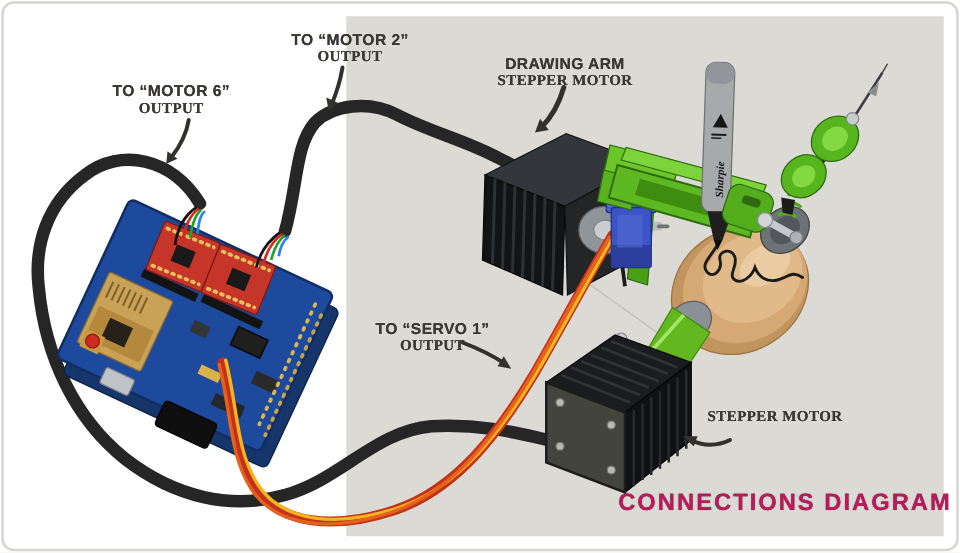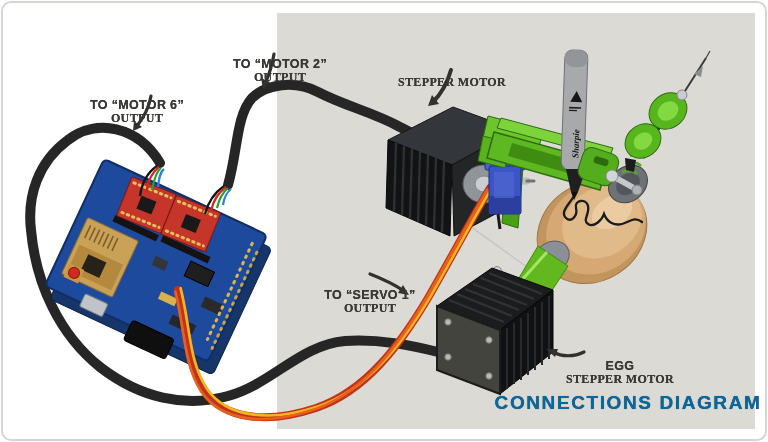--- a/index.html
+++ b/index.html
@@ -3,23 +3,23 @@
 <meta charset="utf-8">
 <style>
   html,body{margin:0;padding:0;background:#ffffff;}
   .stage{position:relative;width:768px;height:442px;background:#ffffff;overflow:hidden;
          font-family:"Liberation Sans",sans-serif;}
   .frame{position:absolute;inset:1px;border:2px solid #d6d5d2;border-radius:10px;z-index:6;pointer-events:none;}
   .panel{position:absolute;left:277px;top:13px;width:478px;height:416px;background:#dcdad5;z-index:1;}
   .canvas{position:absolute;left:0;top:0;z-index:3;}
   .lbl{position:absolute;z-index:5;color:#3a3835;font-weight:800;text-align:center;
        font-size:12.5px;line-height:1.15;letter-spacing:.35px;white-space:nowrap;
-       transform:translateX(-50%);text-shadow:0 0 .5px #3a3835;margin-top:32px;}
+       transform:translateX(-50%);text-shadow:0 0 .5px #3a3835;}
   .lbl .l2{font-size:12px;font-family:Liberation Serif, serif;}
-  .title{position:absolute;z-index:5;color:#0369a1;font-weight:800;font-size:19px;
+  .title{position:absolute;z-index:5;color:#be185d;font-weight:800;font-size:19px;
          letter-spacing:1.6px;white-space:nowrap;transform:translateX(-50%);
          text-shadow:0 0 .7px #3b3936;}
 </style>
 </head>
 <body>
 
 <div class="stage">
   <div class="panel"></div>
 
   <svg class="canvas" width="768" height="442" viewBox="0 0 768 442">
@@ -204,27 +204,27 @@
 
   <div class="lbl" style="left:137px;top:66px">
     <div class="l1">TO “MOTOR 6”</div>
     <div class="l2">OUTPUT</div>
   </div>
   <div class="lbl" style="left:280px;top:25px">
     <div class="l1">TO “MOTOR 2”</div>
     <div class="l2">OUTPUT</div>
   </div>
   <div class="lbl" style="left:452px;top:44px">
+    <div class="l1">DRAWING ARM</div>
     <div class="l2">STEPPER MOTOR</div>
   </div>
-  <div class="lbl" style="left:370px;top:256px">
+  <div class="lbl" style="left:346px;top:256px">
     <div class="l1">TO “SERVO 1”</div>
     <div class="l2">OUTPUT</div>
   </div>
   <div class="lbl" style="left:620px;top:327px">
-    <div class="l1">EGG</div>
     <div class="l2">STEPPER MOTOR</div>
   </div>
 
   <div class="title" style="left:628px;top:392px">CONNECTIONS DIAGRAM</div>
 
   <div class="frame"></div>
 </div>
 
 </body></html>

